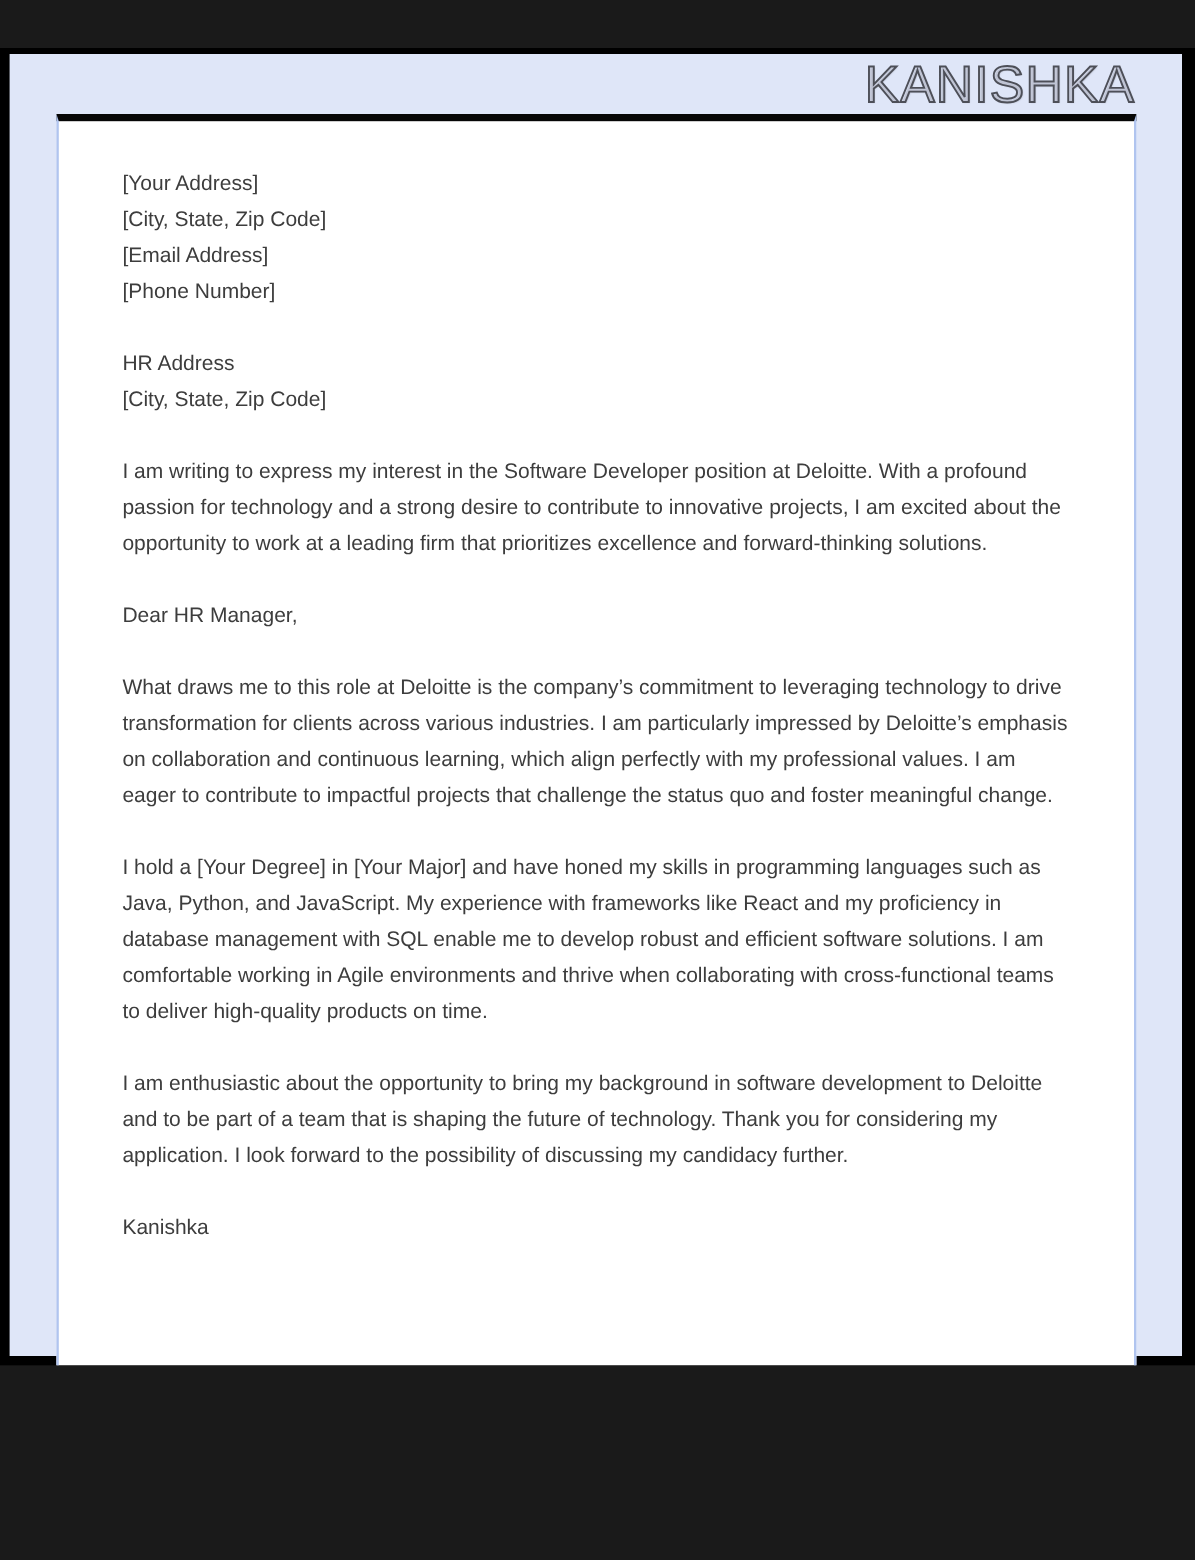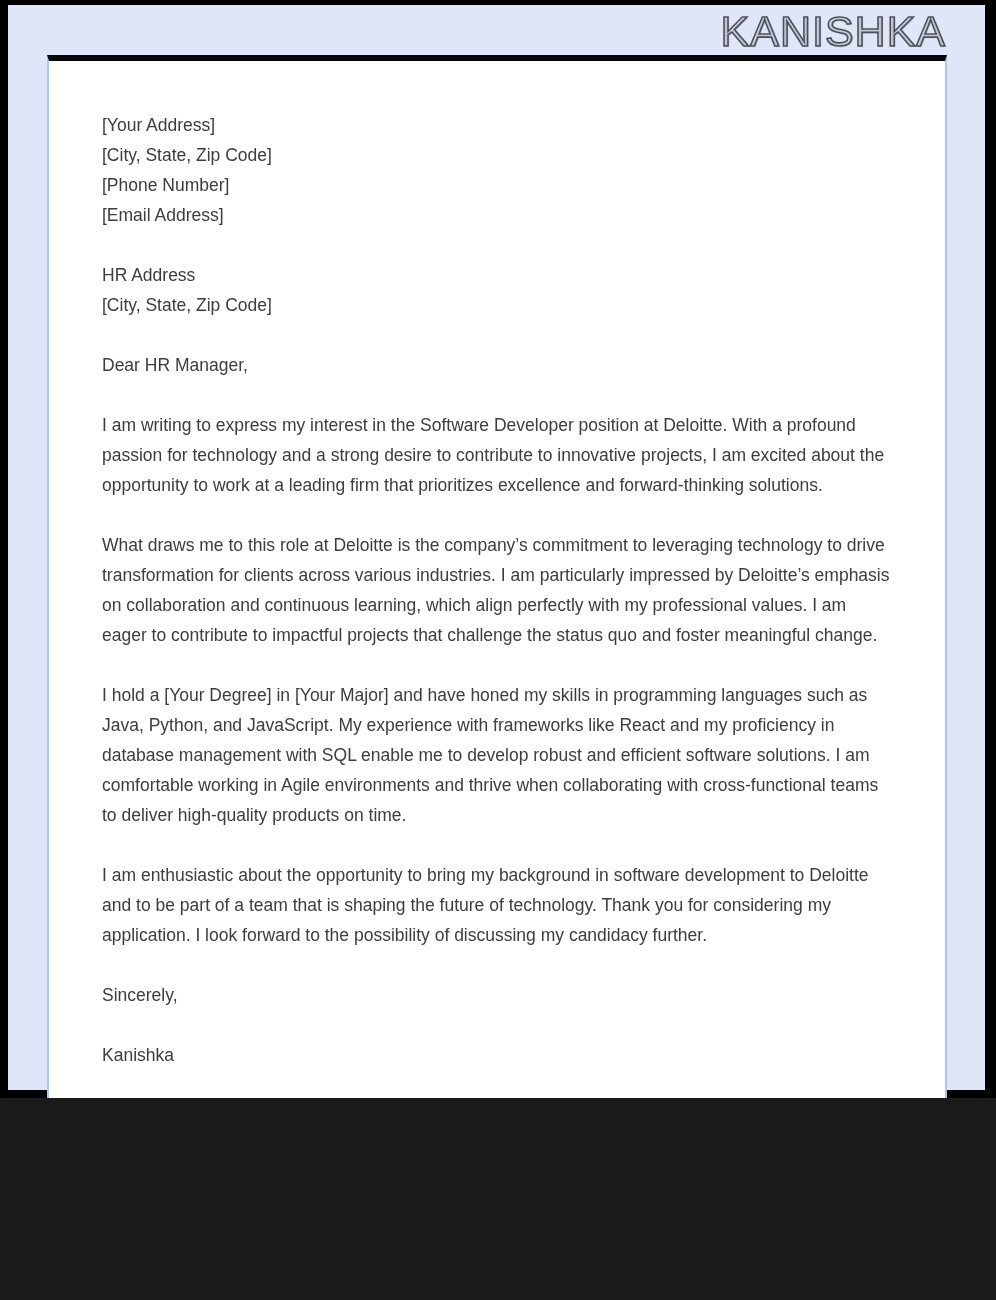--- a/index.html
+++ b/index.html
@@ -7,20 +7,21 @@
     padding: 0;
     background: #1a1a1a;
   }
   .frame {
     position: relative;
     width: 996px;
     height: 1098px;
     background: #000000;
     overflow: hidden;
     font-family: "Liberation Sans", "DejaVu Sans", sans-serif;
+    margin-top: 40px;
   }
   .canvas {
     position: absolute;
     top: 5px;
     left: 8px;
     right: 11px;
     bottom: 8px;
     background: #dfe6f8;
   }
   .brand {
@@ -42,21 +43,21 @@
     top: 50px;
     width: 900px;
     height: 1203px;
     box-sizing: border-box;
     background: #ffffff;
     border: 2px solid #b0c4ef;
     border-top: 6px solid #060606;
   }
   .content {
     position: relative;
-    padding: 49px 50px 0 53px;
+    padding: 36px 50px 0 53px;
     font-size: 17.5px;
     line-height: 30px;
     color: #3d3d3d;
     font-weight: 400;
   }
   .block, .para {
     margin: 0 0 30px 0;
     padding: 0;
   }
   .date-footer {
@@ -87,37 +88,36 @@
   <div class="canvas">
 
     <div class="brand">KANISHKA</div>
 
     <div class="sheet">
       <div class="content">
 
         <div class="block">
           <div>[Your Address]</div>
           <div>[City, State, Zip Code]</div>
+          <div>[Email Address]</div>
           <div>[Phone Number]</div>
-          <div>[Email Address]</div>
         </div>
 
         <div class="block">
           <div>HR Address</div>
           <div>[City, State, Zip Code]</div>
         </div>
 
+        <p class="para">I am writing to express my interest in the Software Developer position at Deloitte. With a profound passion for technology and a strong desire to contribute to innovative projects, I am excited about the opportunity to work at a leading firm that prioritizes excellence and forward-thinking solutions.</p>
+
         <p class="para">Dear HR Manager,</p>
-
-        <p class="para">I am writing to express my interest in the Software Developer position at Deloitte. With a profound passion for technology and a strong desire to contribute to innovative projects, I am excited about the opportunity to work at a leading firm that prioritizes excellence and forward-thinking solutions.</p>
         <p class="para">What draws me to this role at Deloitte is the company’s commitment to leveraging technology to drive transformation for clients across various industries. I am particularly impressed by Deloitte’s emphasis on collaboration and continuous learning, which align perfectly with my professional values. I am eager to contribute to impactful projects that challenge the status quo and foster meaningful change.</p>
         <p class="para">I hold a [Your Degree] in [Your Major] and have honed my skills in programming languages such as Java, Python, and JavaScript. My experience with frameworks like React and my proficiency in database management with SQL enable me to develop robust and efficient software solutions. I am comfortable working in Agile environments and thrive when collaborating with cross-functional teams to deliver high-quality products on time.</p>
         <p class="para">I am enthusiastic about the opportunity to bring my background in software development to Deloitte and to be part of a team that is shaping the future of technology. Thank you for considering my application. I look forward to the possibility of discussing my candidacy further.</p>
 
-        <p class="para">Sincerely,</p>
         <p class="para">Kanishka</p>
 
       </div>
 
       <div class="date-footer">04-23-2025</div>
       <a class="watermark">Software.com</a>
     </div>
 
   </div>
 </div>

